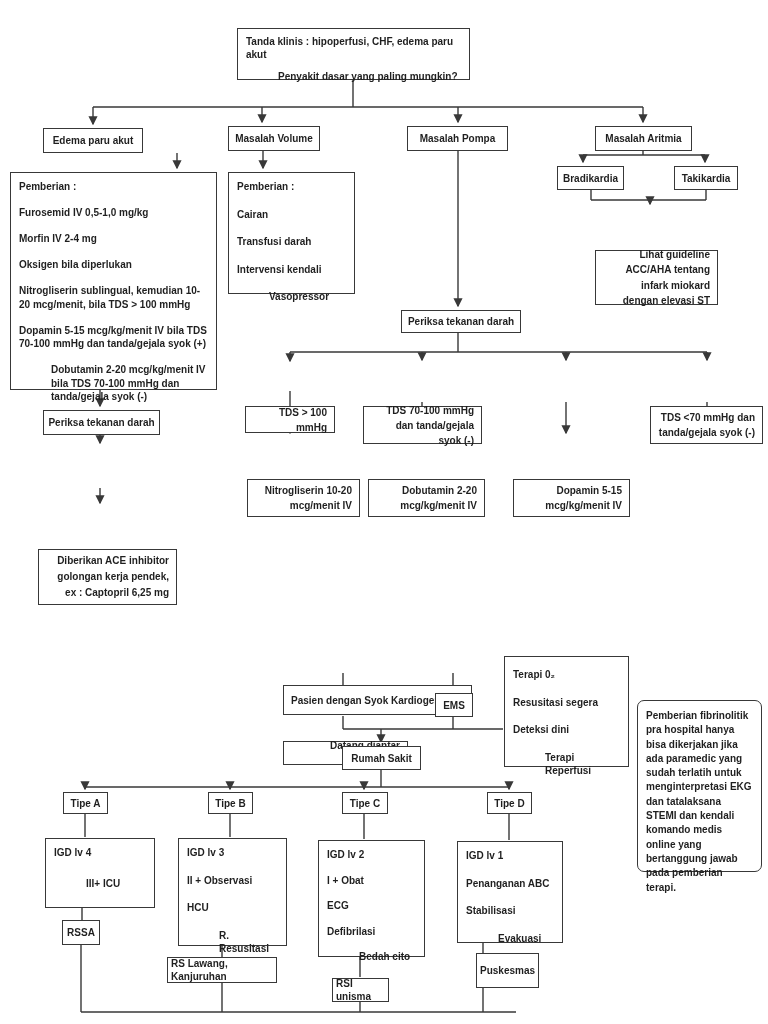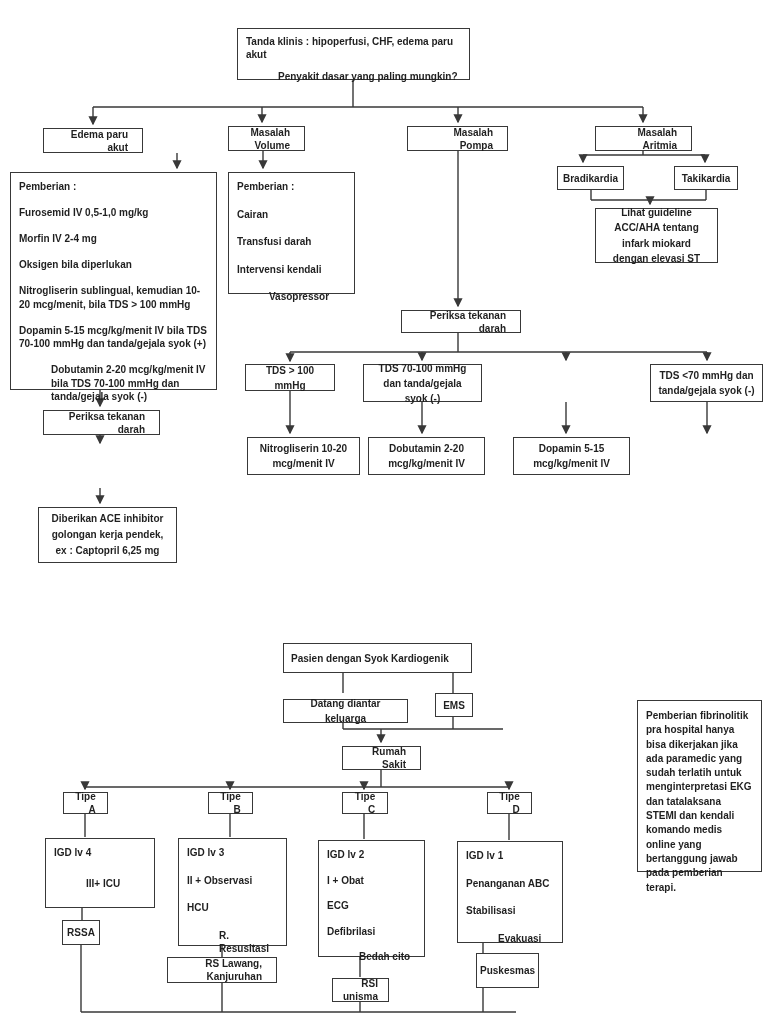--- a/index.html
+++ b/index.html
@@ -7,32 +7,32 @@
     position:relative;width:768px;height:1024px;background:#ffffff;
     font-family:"Liberation Sans","DejaVu Sans",sans-serif;
     font-weight:700;color:#1f1f1f;font-size:10px;line-height:1.3;
     overflow:hidden;margin:0 auto;
   }
   #wires{position:absolute;left:0;top:0;width:768px;height:1024px;}
   .box{
     position:absolute;box-sizing:border-box;border:1.6px solid #383838;background:#ffffff;
   }
   
-  .c{display:flex;align-items:center;justify-content:center;text-align:right;padding:1px 14px;}
+  .c{display:flex;align-items:center;justify-content:center;text-align:left;padding:1px 3px;}
   
-  .l{display:flex;align-items:center;text-align:center;padding:2px 7px;line-height:1.5;}
+  .l{display:flex;align-items:center;text-align:right;padding:2px 7px;line-height:1.5;margin-top:42px;}
   
   .multi{padding:7px 8px;text-align:left;}
   .multi .ln{margin-bottom:12px;line-height:1.35;}
   .multi .ln:last-child{margin-bottom:0;padding-left:32px;}
   .gap-lg .ln{margin-bottom:14px;}
   .gap-xl .ln{margin-bottom:17px;}
   .edema-gap .ln{margin-bottom:12.5px;}
   .root .ln{margin-bottom:10px;line-height:1.25;}
-  .para{padding:8px 8px;line-height:1.43;text-align:left;}
+  .para{padding:8px 8px;line-height:1.43;text-align:left;border-radius:7px;}
 </style>
 </head>
 <body>
 
 <div id="page">
 
   <svg id="wires" width="768" height="1024" viewBox="0 0 768 1024">
     <defs>
       <marker id="arr" viewBox="0 0 10 10" refX="8.5" refY="5" markerWidth="6.5" markerHeight="6.5" orient="auto-start-reverse">
         <path d="M0,0 L10,5 L0,10 z" fill="#383838"></path>
@@ -77,21 +77,21 @@
       <path d="M509,787 V789"></path>
     </g>
   </svg>
 
   <div class="box multi root" style="left:237px;top:28px;width:233px;height:52px">
       <div class="ln">Tanda klinis : hipoperfusi, CHF, edema paru akut</div>
       <div class="ln">Penyakit dasar yang paling mungkin?</div>
     </div>
 
   <div class="box c" style="left:43px;top:128px;width:100px;height:25px">Edema paru akut</div>
-  <div class="box c" style="left:228px;top:126px;width:77px;height:25px">Masalah Volume</div>
+  <div class="box c" style="left:228px;top:126px;width:92px;height:25px">Masalah Volume</div>
   <div class="box c" style="left:407px;top:126px;width:101px;height:25px">Masalah Pompa</div>
   <div class="box c" style="left:595px;top:126px;width:97px;height:25px">Masalah Aritmia</div>
 
   <div class="box multi edema-gap" style="left:10px;top:172px;width:207px;height:218px">
       <div class="ln">Pemberian :</div>
       <div class="ln">Furosemid IV 0,5-1,0 mg/kg</div>
       <div class="ln">Morfin IV 2-4 mg</div>
       <div class="ln">Oksigen bila diperlukan</div>
       <div class="ln">Nitrogliserin sublingual, kemudian 10-20 mcg/menit, bila TDS &gt; 100 mmHg</div>
       <div class="ln">Dopamin 5-15 mcg/kg/menit IV bila TDS 70-100 mmHg dan tanda/gejala syok (+)</div>
@@ -122,20 +122,26 @@
   <div class="box l" style="left:513px;top:437px;width:117px;height:38px">Dopamin 5-15 mcg/kg/menit IV</div>
 
   <div class="box c" style="left:43px;top:410px;width:117px;height:25px">Periksa tekanan darah</div>
   <div class="box l" style="left:38px;top:507px;width:139px;height:56px;line-height:1.6">Diberikan ACE inhibitor golongan kerja pendek, ex : Captopril 6,25 mg</div>
 
   <div class="box l" style="left:283px;top:643px;width:189px;height:30px">Pasien dengan Syok Kardiogenik</div>
   <div class="box l" style="left:283px;top:699px;width:125px;height:24px">Datang diantar keluarga</div>
   <div class="box c" style="left:435px;top:693px;width:38px;height:24px">EMS</div>
   <div class="box c" style="left:342px;top:746px;width:79px;height:24px">Rumah Sakit</div>
 
+  <div class="box multi gap-lg" style="left:504px;top:656px;width:125px;height:111px;padding-top:11px">
+      <div class="ln">Terapi 0₂</div>
+      <div class="ln">Resusitasi segera</div>
+      <div class="ln">Deteksi dini</div>
+      <div class="ln">Terapi Reperfusi</div>
+    </div>
 
   <div class="box para" style="left:637px;top:700px;width:125px;height:172px">Pemberian fibrinolitik pra hospital hanya bisa dikerjakan jika ada paramedic yang sudah terlatih untuk menginterpretasi EKG dan tatalaksana STEMI dan kendali komando medis online yang bertanggung jawab pada pemberian terapi.</div>
 
   <div class="box c" style="left:63px;top:792px;width:45px;height:22px">Tipe A</div>
   <div class="box c" style="left:208px;top:792px;width:45px;height:22px">Tipe B</div>
   <div class="box c" style="left:342px;top:792px;width:46px;height:22px">Tipe C</div>
   <div class="box c" style="left:487px;top:792px;width:45px;height:22px">Tipe D</div>
 
   <div class="box multi gap-xl" style="left:45px;top:838px;width:110px;height:70px">
       <div class="ln">IGD lv 4</div>

